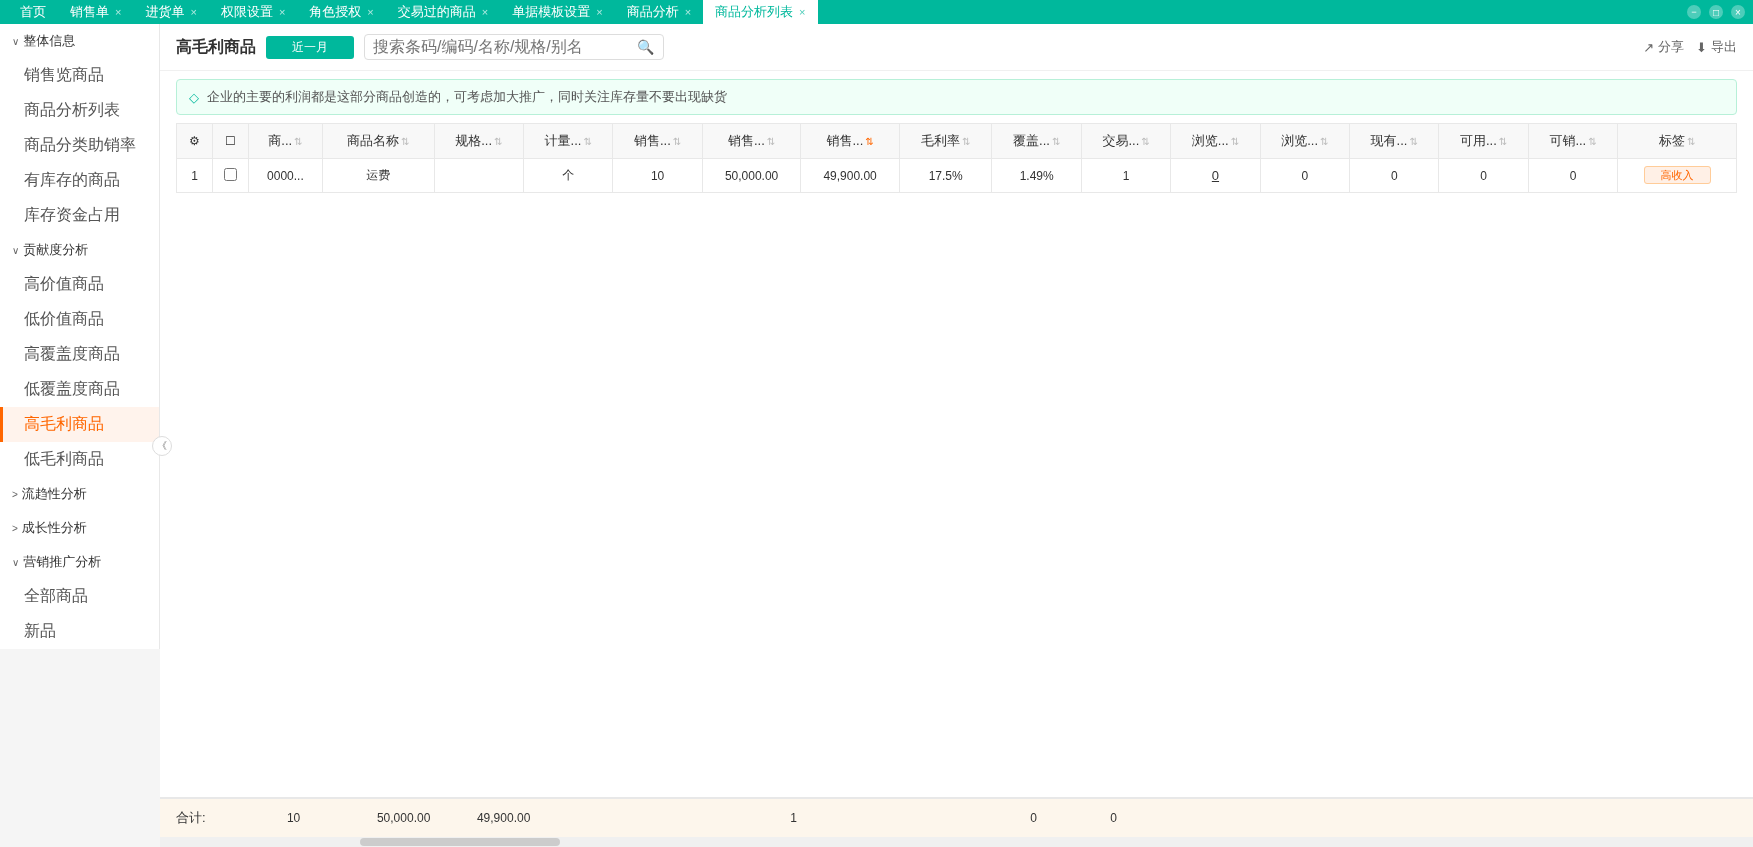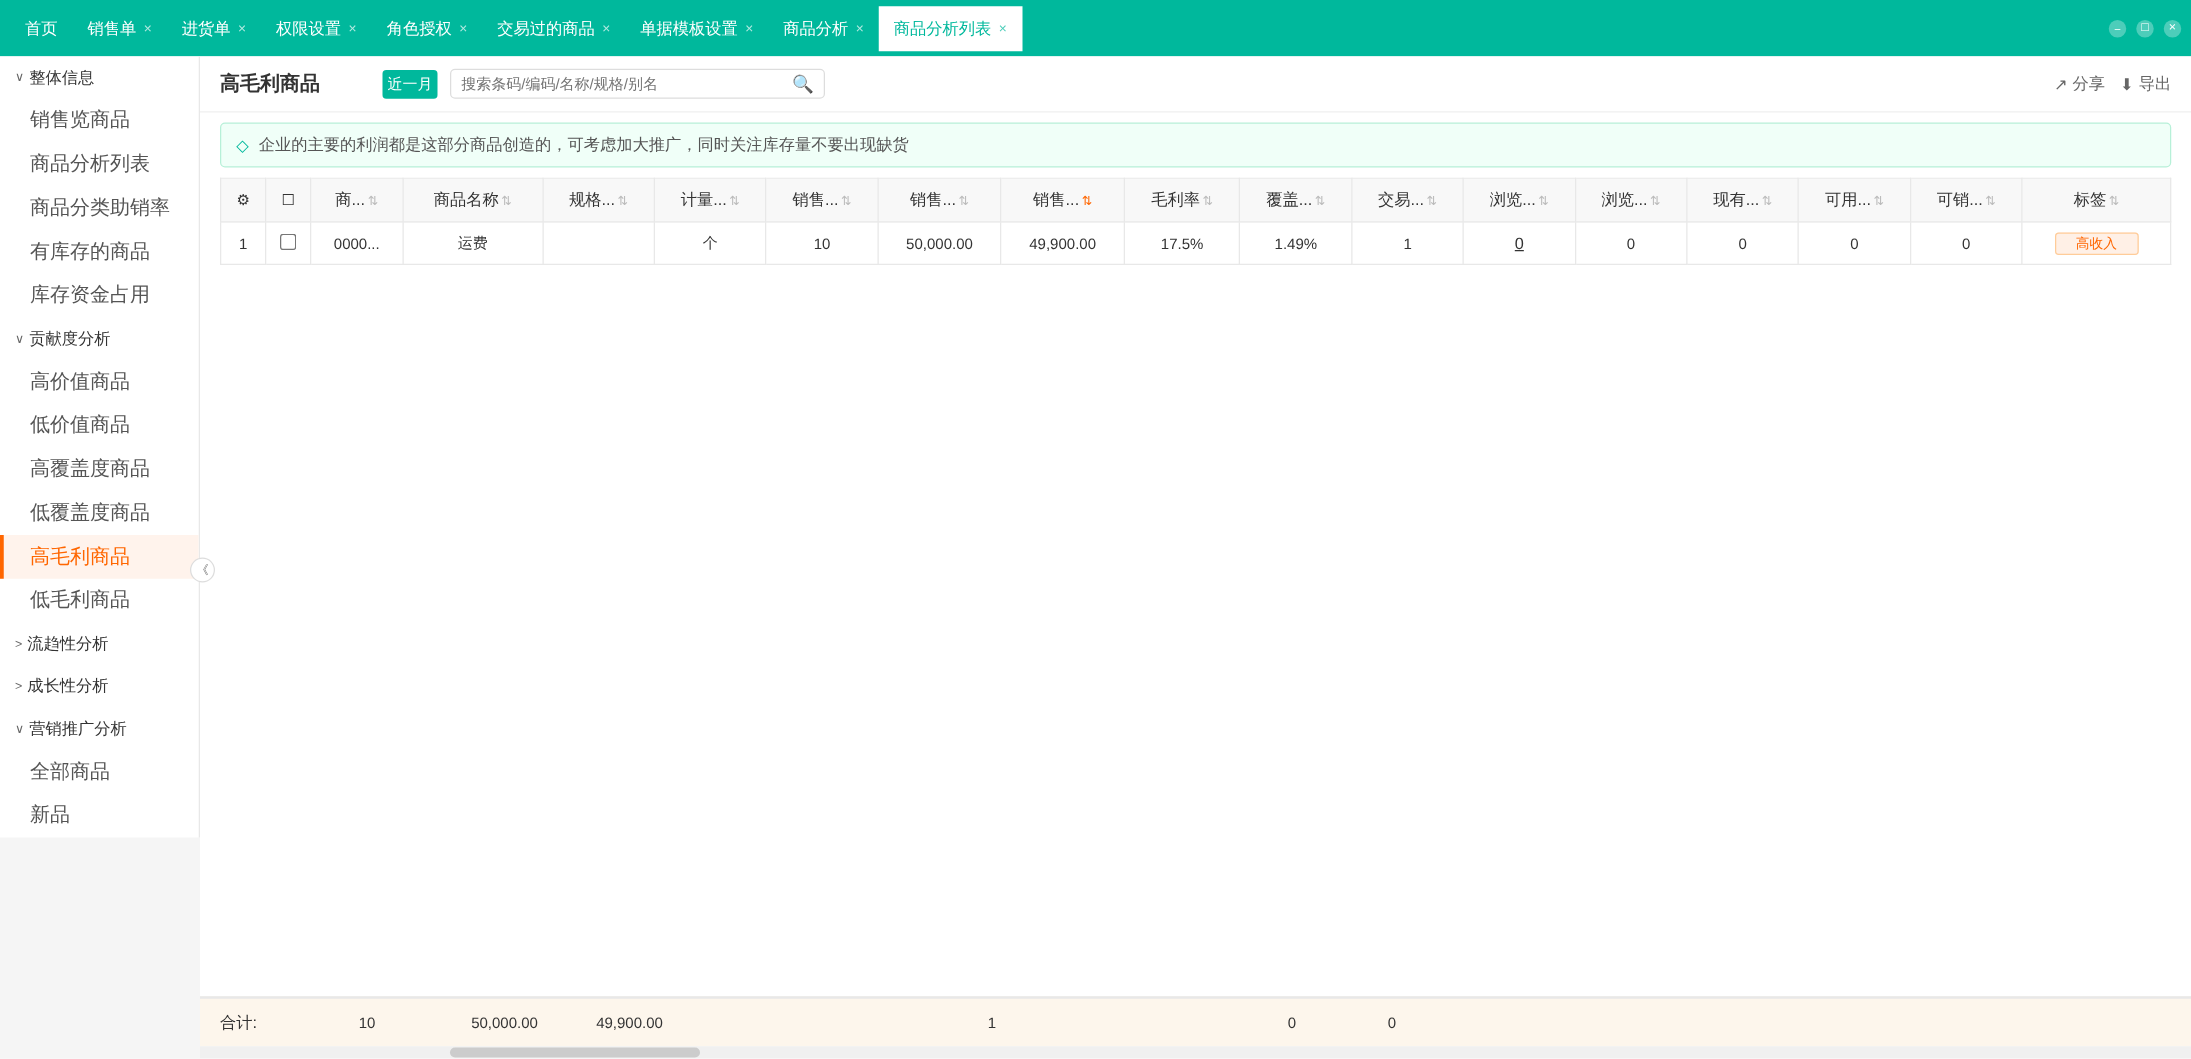--- a/index.html
+++ b/index.html
@@ -3,21 +3,21 @@
   <meta charset="utf-8">
   <style>
     * { box-sizing: border-box; margin: 0; padding: 0; font-family: 'Microsoft YaHei', Arial, sans-serif; font-size: 13px; }
     body { background: #f5f5f5; overflow: hidden; width: 1753px; height: 847px; display: flex; flex-direction: column; }
 
     
     .top-nav {
       background: #00b89c;
       display: flex;
       align-items: center;
-      height: 45px;
+      height: 24px;
       padding: 0 8px;
       flex-shrink: 0;
     }
     .top-nav .nav-item {
       color: #fff;
       padding: 0 12px;
       height: 36px;
       display: flex;
       align-items: center;
       cursor: pointer;
@@ -118,39 +118,38 @@
     }
     .content-title {
       font-size: 16px;
       font-weight: bold;
       color: #333;
     }
     .time-filter-btn {
       background: #00b89c;
       color: #fff;
       border: none;
-      padding: 3px 4px;
+      padding: 3px 26px;
       border-radius: 3px;
       cursor: pointer;
       font-size: 12px;
-      margin-left: 40px;
     }
     .search-box {
       display: flex;
       align-items: center;
       border: 1px solid #ddd;
       border-radius: 4px;
       padding: 3px 8px;
       flex: 1;
       max-width: 300px;
     }
     .search-box input {
       border: none;
       outline: none;
-      font-size: 12px;
+      font-size: 16px;
       color: #999;
       width: 100%;
     }
     .search-icon { color: #999; font-size: 14px; cursor: pointer; }
     .header-actions {
       margin-left: auto;
       display: flex;
       align-items: center;
       gap: 12px;
     }

